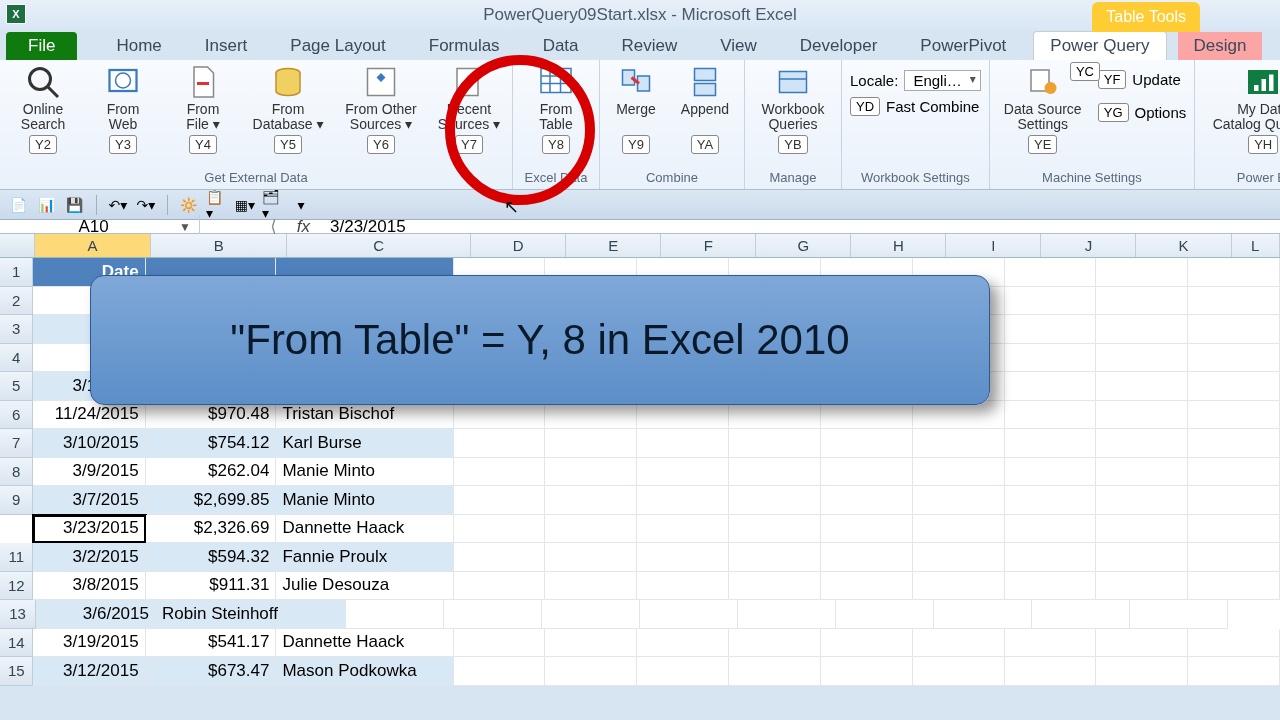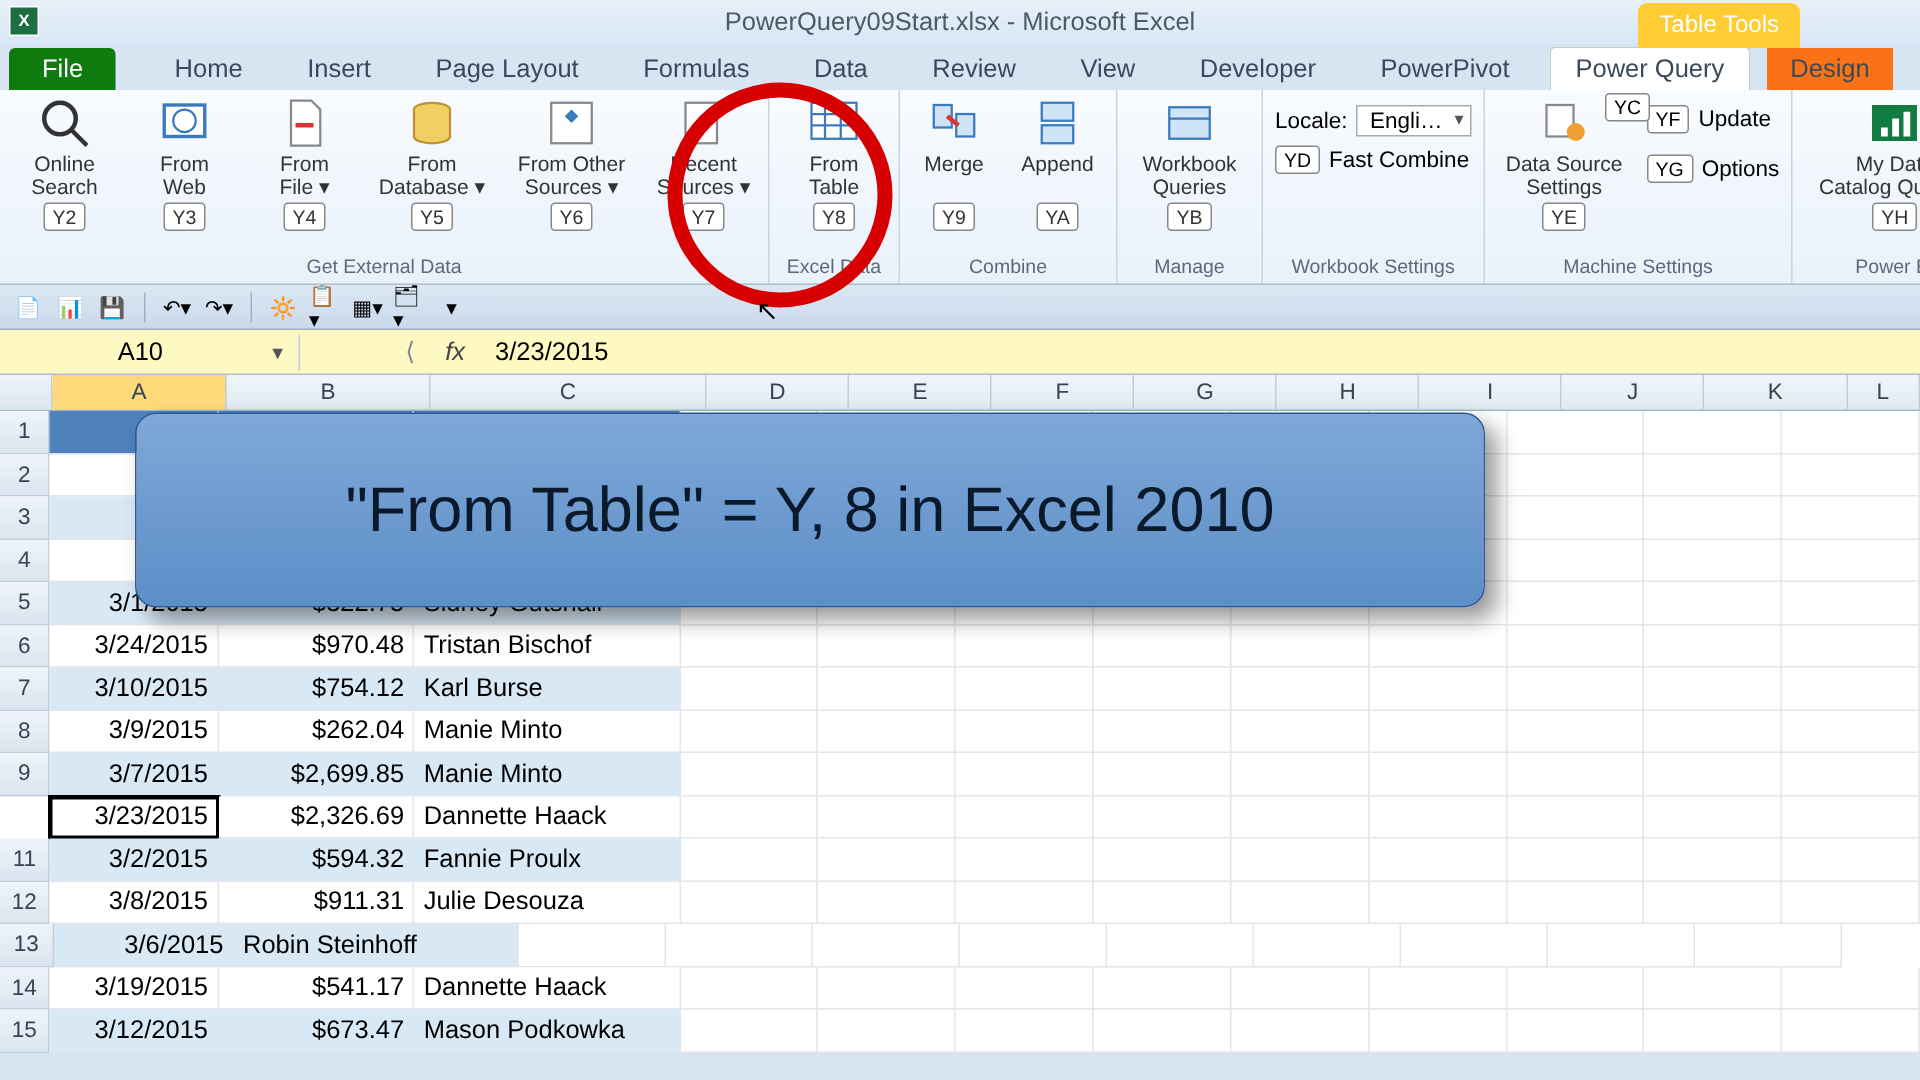--- a/index.html
+++ b/index.html
@@ -8,21 +8,21 @@
   
   .titlebar { height: 30px; background: linear-gradient(#e8f0f9,#d9e6f5); display:flex; align-items:center; justify-content:center; position:relative; font-size:17px; color:#4a5a6a;}
   .titlebar .excel-icon { position:absolute; left:6px; top:4px; width:20px; height:20px; background:#1d6f42; border:1px solid #fff; display:flex; align-items:center; justify-content:center; color:#fff; font-size:11px; font-weight:bold;}
   .tabletools { position:absolute; right:80px; top:2px; background:#ffcc33; color:#fff; padding:6px 14px; font-size:16px; border-radius:6px 6px 0 0;}
 
   
   .tabsrow { height:30px; background:#d7e4f2; display:flex; align-items:flex-end; padding-left:6px; font-size:17px;gap:11px;}
   .filetab { background:#0f7b0f; color:#fff; padding:4px 22px; border-radius:4px 4px 0 0; margin-right:12px;}
   .tab { color:#3a4a5a; padding:4px 16px; cursor:pointer;}
   .tab.active { background:#fff; border:1px solid #ccc; border-bottom:none; border-radius:4px 4px 0 0;}
-  .tab.design { background:#f97316; }
+  .tab.design { background:#fca5a5; }
 
   
   .ribbon { height:130px; background: linear-gradient(#f8fbff,#e9f1fa); border-bottom:1px solid #b0bfcf; display:flex; position:relative;}
   .rgroup { border-right:1px solid #c8d4e0; padding:4px 8px 0 8px; display:flex; flex-direction:column; align-items:center;}
   .rgroup-label { font-size:13px; color:#5a6a7a; margin-top:auto; margin-bottom:4px; width:100%; text-align:center;}
   .btns { display:flex; gap:10px; }
   .rbtn { display:flex; flex-direction:column; align-items:center; font-size:14px; color:#333; width:70px; cursor:pointer; position:relative;}
   .rbtn .icon { width:36px; height:36px; margin-bottom:2px; display:flex; align-items:center; justify-content:center; }
   .rbtn span.line { display:block; text-align:center; line-height:1.1;}
   .keytip { border:1px solid #888; background:#fff; padding:1px 5px; font-size:13px; border-radius:3px; margin-top:2px;}
@@ -30,21 +30,21 @@
   .settingsrow .keytip { margin-top:0;}
   .combo { border:1px solid #aaa; background:#fff; padding:1px 18px 1px 8px; position:relative; font-size:15px;}
   .combo::after { content:"▾"; position:absolute; right:4px; color:#555; font-size:12px;}
 
   
   .qat { height:30px; background:linear-gradient(#dbe7f3,#cadaec); border-bottom:1px solid #a0b0c0; display:flex; align-items:center; padding-left:8px; gap:6px;}
   .qat .qi { width:22px; height:22px; display:flex; align-items:center; justify-content:center; font-size:14px; cursor:pointer;}
   .qat .sep { width:1px; height:20px; background:#a0b0c0; margin:0 4px;}
 
   
-  .fbar { height:30px; background:#fef9c3; border-bottom:1px solid #b0bfcf; display:flex; align-items:center;}
+  .fbar { height:14px; background:#ffffff; border-bottom:1px solid #b0bfcf; display:flex; align-items:center;}
   .namebox { width:200px; text-align:center; font-size:17px; border-right:1px solid #c0cddb; padding:2px 8px; display:flex; justify-content:space-between; align-items:center;}
   .namebox span.drop { font-size:12px; color:#555;}
   .fx { width:120px; display:flex; align-items:center; justify-content:flex-end; gap:20px; padding-right:10px; font-size:17px; font-style:italic; color:#444;}
   .fxval { font-size:17px; padding-left:10px;}
 
   
   .grid { position:relative; background:#fff;}
   .colheads { display:flex; height:24px; background:linear-gradient(#f0f5fb,#e0e9f2); border-bottom:1px solid #9bb; }
   .corner { width:36px; border-right:1px solid #c0cddb; background:linear-gradient(#eef4fa,#dbe5ef);}
   .ch { border-right:1px solid #c0cddb; text-align:center; font-size:15px; color:#345; display:flex; align-items:center; justify-content:center;}
@@ -416,21 +416,21 @@
         <div class="cell colOther "></div>
         <div class="cell colOther "></div>
         <div class="cell colOther "></div>
         <div class="cell colOther "></div>
         <div class="cell colOther "></div>
         <div class="cell colOther "></div>
         <div class="cell colOther "></div>
       </div>
       <div class="row">
         <div class="rh">6</div>
-        <div class="cell colA tbl alt ">3/24/2015</div>
+        <div class="cell colA tbl alt ">11/24/2015</div>
         <div class="cell colB tbl alt ">$970.48</div>
         <div class="cell colC tbl alt ">Tristan Bischof</div>
         <div class="cell colOther "></div>
         <div class="cell colOther "></div>
         <div class="cell colOther "></div>
         <div class="cell colOther "></div>
         <div class="cell colOther "></div>
         <div class="cell colOther "></div>
         <div class="cell colOther "></div>
         <div class="cell colOther "></div>

